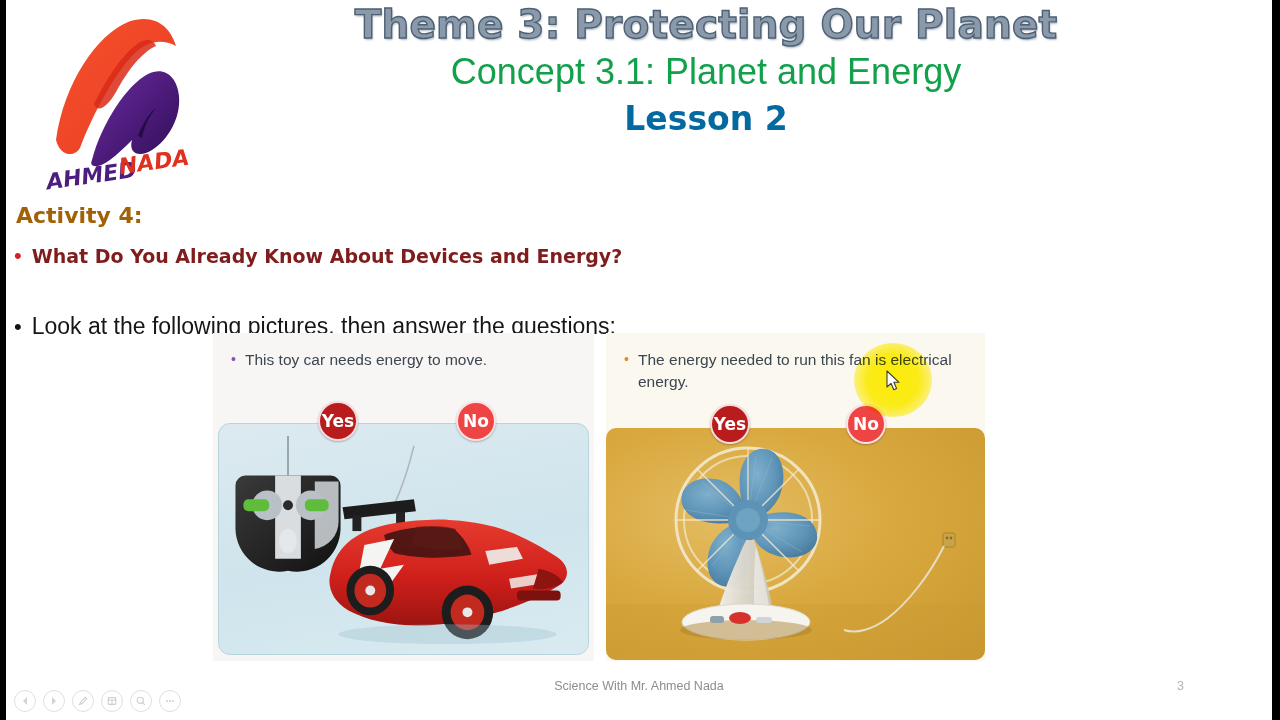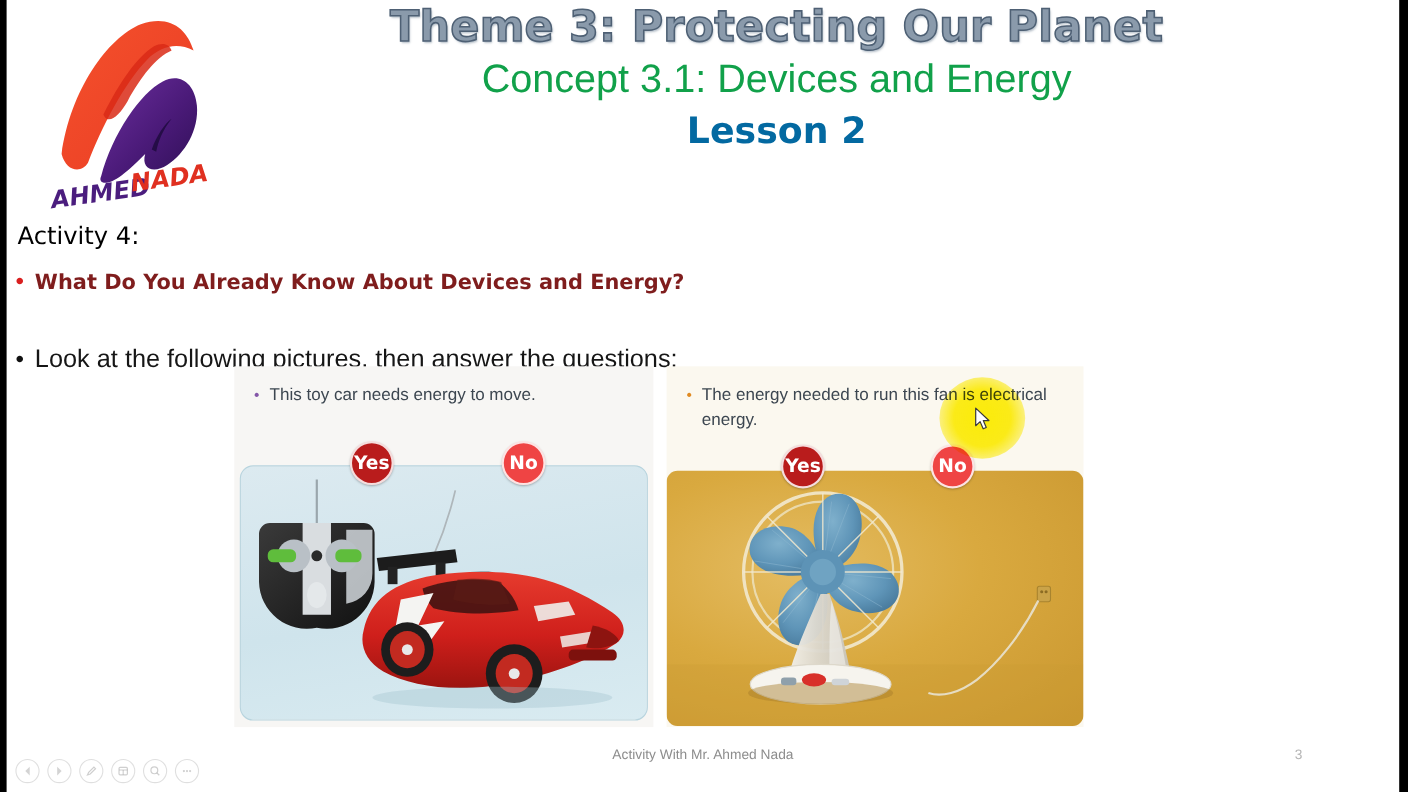--- a/index.html
+++ b/index.html
@@ -40,21 +40,21 @@
   }
   .t-lesson {
     font-size:33px; font-weight:700; color:#0369a1;
     font-family:"DejaVu Sans", sans-serif;
     line-height:1.2; margin-top:6px;
   }
 
   
   .activity {
     position:absolute; left:10px; top:203px;
-    font-size:22px; font-weight:400; color:#000000;
+    font-size:22px; font-weight:700; color:#a16207;
     font-family:"DejaVu Sans", sans-serif;
   }
   .bullet-row { position:absolute; display:flex; align-items:baseline; gap:10px; }
   .b1 { left:8px; top:245px; }
   .b2 { left:8px; top:285px; }
   .dot { font-size:22px; line-height:1; }
   .dot-red { color:#d91f1f; }
   .dot-black { color:#111111; }
   .q-red {
     font-size:19px; font-weight:700; color:#7f1d1d;
@@ -161,21 +161,21 @@
         <path d="M102 124 C106 112 114 100 120 96 C112 106 108 116 106 126 Z" fill="#1d0a3c" opacity=".8"></path>
         <g transform="rotate(-8 78 162)">
           <text x="10" y="168" font-family="DejaVu Sans, sans-serif" font-size="22" font-weight="700" font-style="italic" fill="#4b1d7e">AHMED</text>
           <text x="84" y="163" font-family="DejaVu Sans, sans-serif" font-size="22" font-weight="700" font-style="italic" fill="#e03020">NADA</text>
         </g>
       </svg>
     </div>
 
     <div class="title-block">
       <div class="t-theme">Theme 3: Protecting Our Planet</div>
-      <div class="t-concept">Concept 3.1: Devices and Energy</div>
+      <div class="t-concept">Concept 3.1: Planet and Energy</div>
       <div class="t-lesson">Lesson 2</div>
     </div>
 
     <div class="activity">Activity 4:</div>
 
     <div class="bullet-row b1">
       <span class="dot dot-red">•</span>
       <span class="q-red">What Do You Already Know About Devices and Energy?</span>
     </div>
 
@@ -333,21 +333,21 @@
           <rect x="150" y="189" width="16" height="6" rx="3" fill="#cfd4d8"></rect>
         </svg>
       </div>
     </div>
 
     <div class="spotlight"></div>
     <svg class="cursor" viewBox="0 0 16 22" xmlns="http://www.w3.org/2000/svg">
       <path d="M1 1 L1 17 L5 13.3 L7.8 19.8 L10.6 18.6 L7.9 12.3 L13 12.3 Z" fill="#ffffff" stroke="#3a3a3a" stroke-width="1.1" stroke-linejoin="round"></path>
     </svg>
 
-    <div class="footer-note">Activity With Mr. Ahmed Nada</div>
+    <div class="footer-note">Science With Mr. Ahmed Nada</div>
     <div class="page-num">3</div>
 
     <div class="toolbar">
       <div class="tb-btn">
         <svg viewBox="0 0 12 12">
             <path d="M8 2 L4 6 L8 10 Z" fill="rgba(140,140,140,.38)"></path>
           </svg>
       </div>
       <div class="tb-btn">
         <svg viewBox="0 0 12 12">

